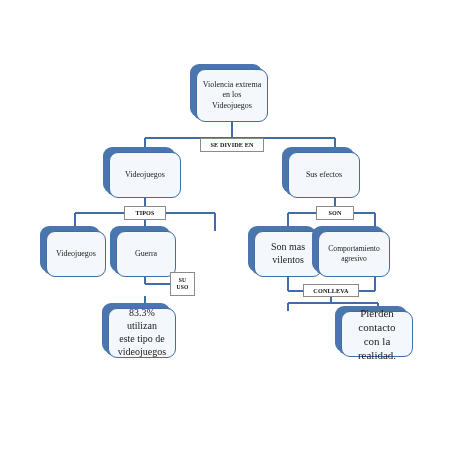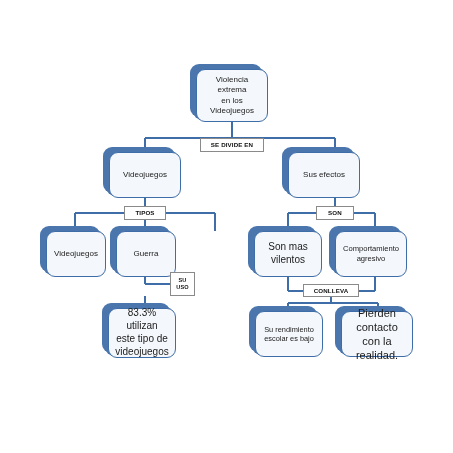--- a/index.html
+++ b/index.html
@@ -6,21 +6,21 @@
     margin: 0;
     padding: 0;
     background: #ffffff;
   }
   #canvas {
     position: relative;
     width: 453px;
     height: 453px;
     background: #ffffff;
     overflow: hidden;
-    font-family: Liberation Sans, sans-serif;
+    font-family: Liberation Serif, serif;
   }
 
   
   #lines {
     position: absolute;
     left: 0;
     top: 0;
     width: 453px;
     height: 453px;
   }
@@ -171,46 +171,40 @@
     <div class="face">Guerra</div>
   </div>
 
 
   <div class="node" style="left:254px; top:231px; width:68px; height:46px; font-size:10px;">
     <div class="shadow"></div>
     <div class="shadow2"></div>
     <div class="face">Son mas vilentos</div>
   </div>
 
-  <div class="node" style="left:335px; top:231px; width:72px; height:46px; font-size:7.6px;">
+  <div class="node" style="left:318px; top:231px; width:72px; height:46px; font-size:7.6px;">
     <div class="shadow"></div>
     <div class="shadow2"></div>
     <div class="face">Comportamiento
 agresivo</div>
   </div>
 
   <div class="chip" style="left:170px; top:272px; width:25px; height:24px; font-size:5.6px;">SU
 USO</div>
 
   <div class="chip" style="left:303px; top:284px; width:56px; height:13px; font-size:6.2px;">CONLLEVA</div>
 
   <div class="node" style="left:108px; top:308px; width:68px; height:50px; font-size:10px;">
     <div class="shadow"></div>
     <div class="shadow2"></div>
     <div class="face">83.3% utilizan
 este tipo de
 videojuegos</div>
   </div>
 
-  <div class="node" style="left:255px; top:311px; width:68px; height:46px; font-size:7.4px;">
-    <div class="shadow"></div>
-    <div class="shadow2"></div>
-    <div class="face">Su rendimiento
-escolar es bajo</div>
-  </div>
 
   <div class="node" style="left:341px; top:311px; width:72px; height:46px; font-size:11px;">
     <div class="shadow"></div>
     <div class="shadow2"></div>
     <div class="face">Pierden contacto
 con la realidad.</div>
   </div>
 
 </div>
 

